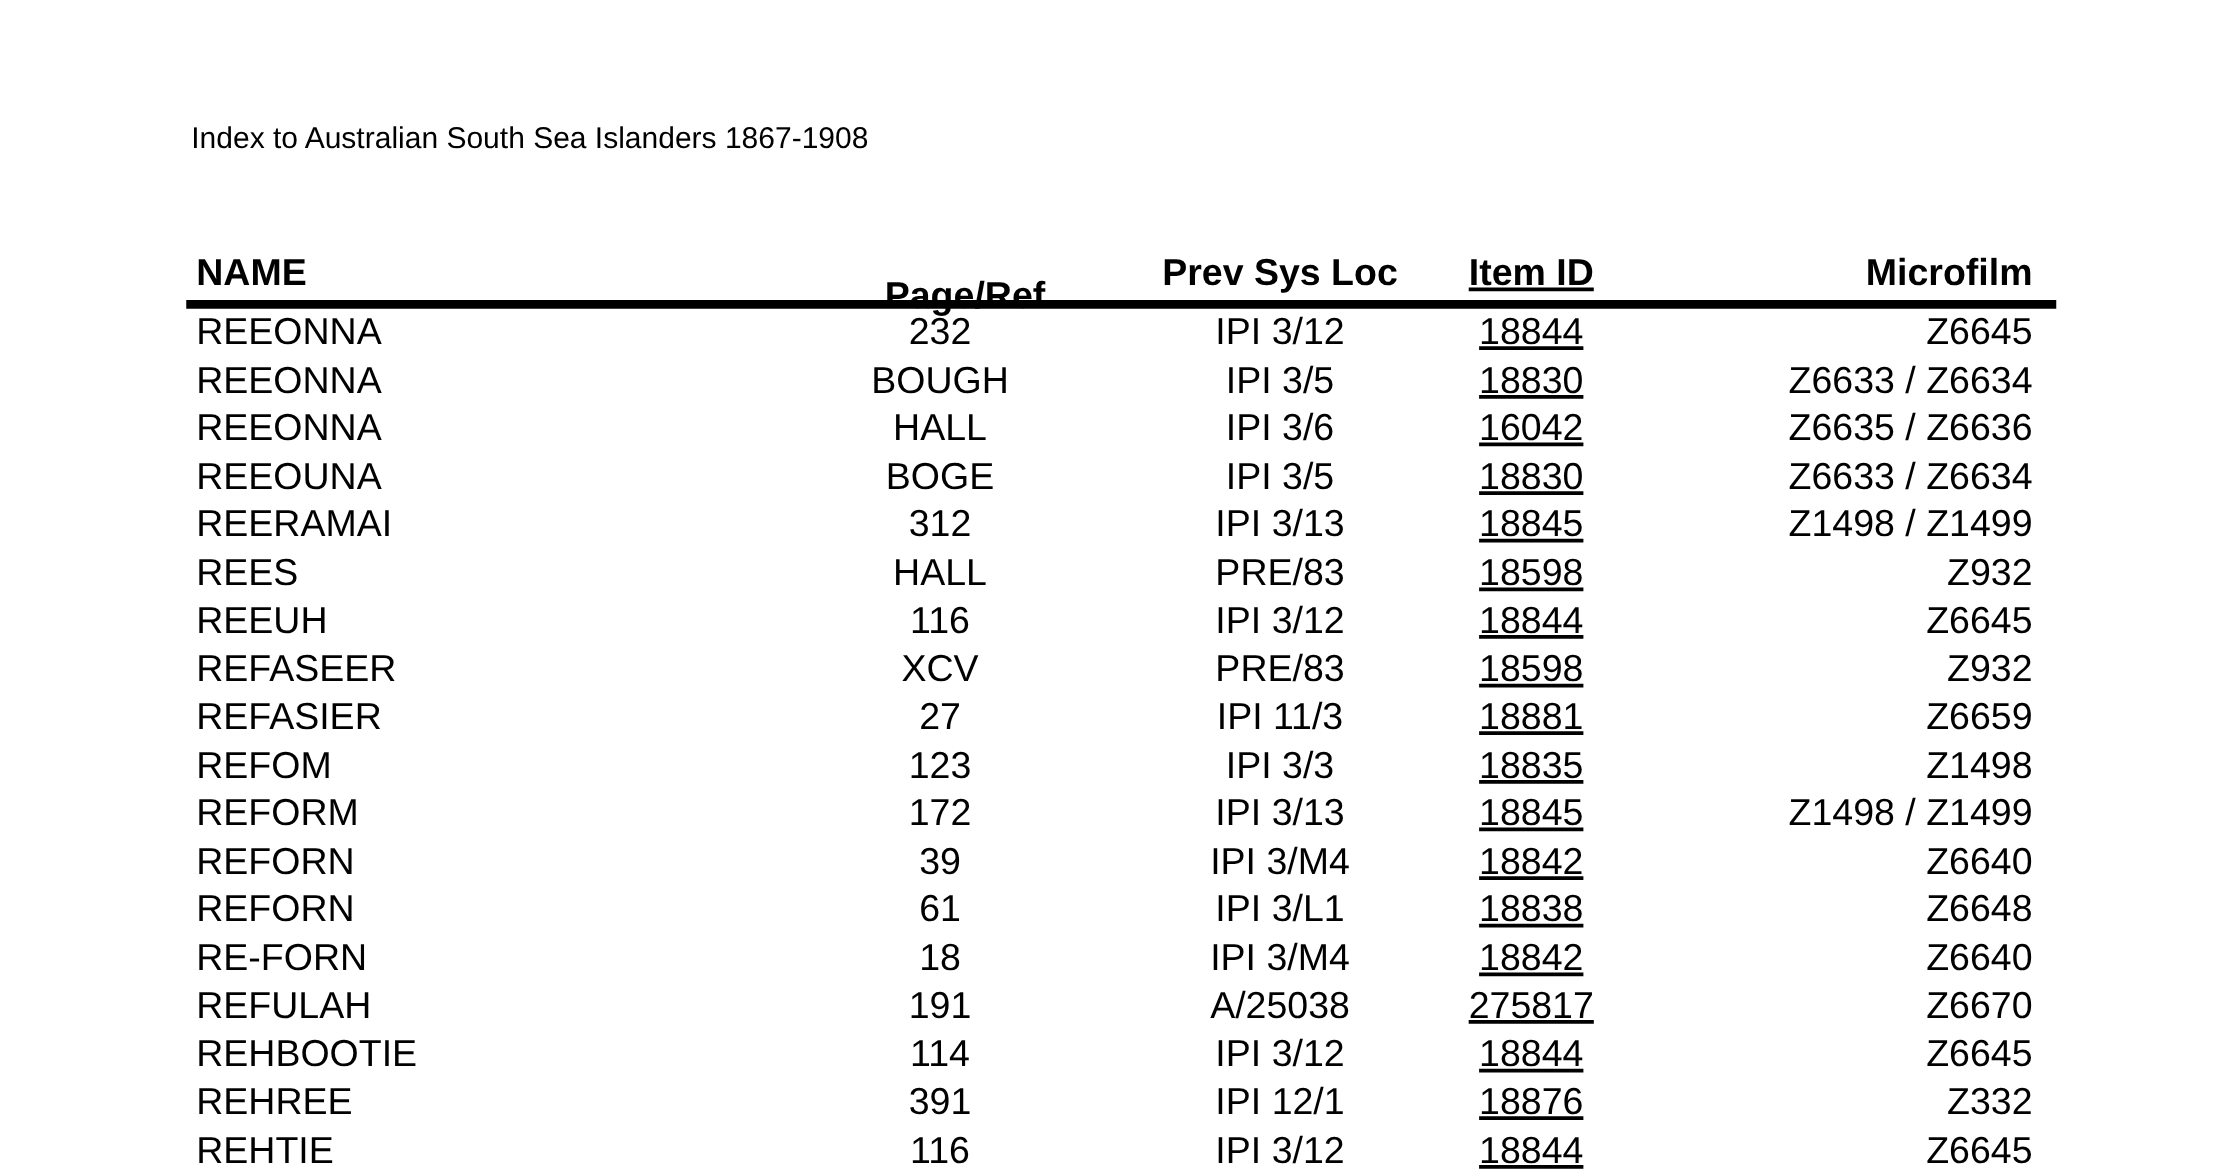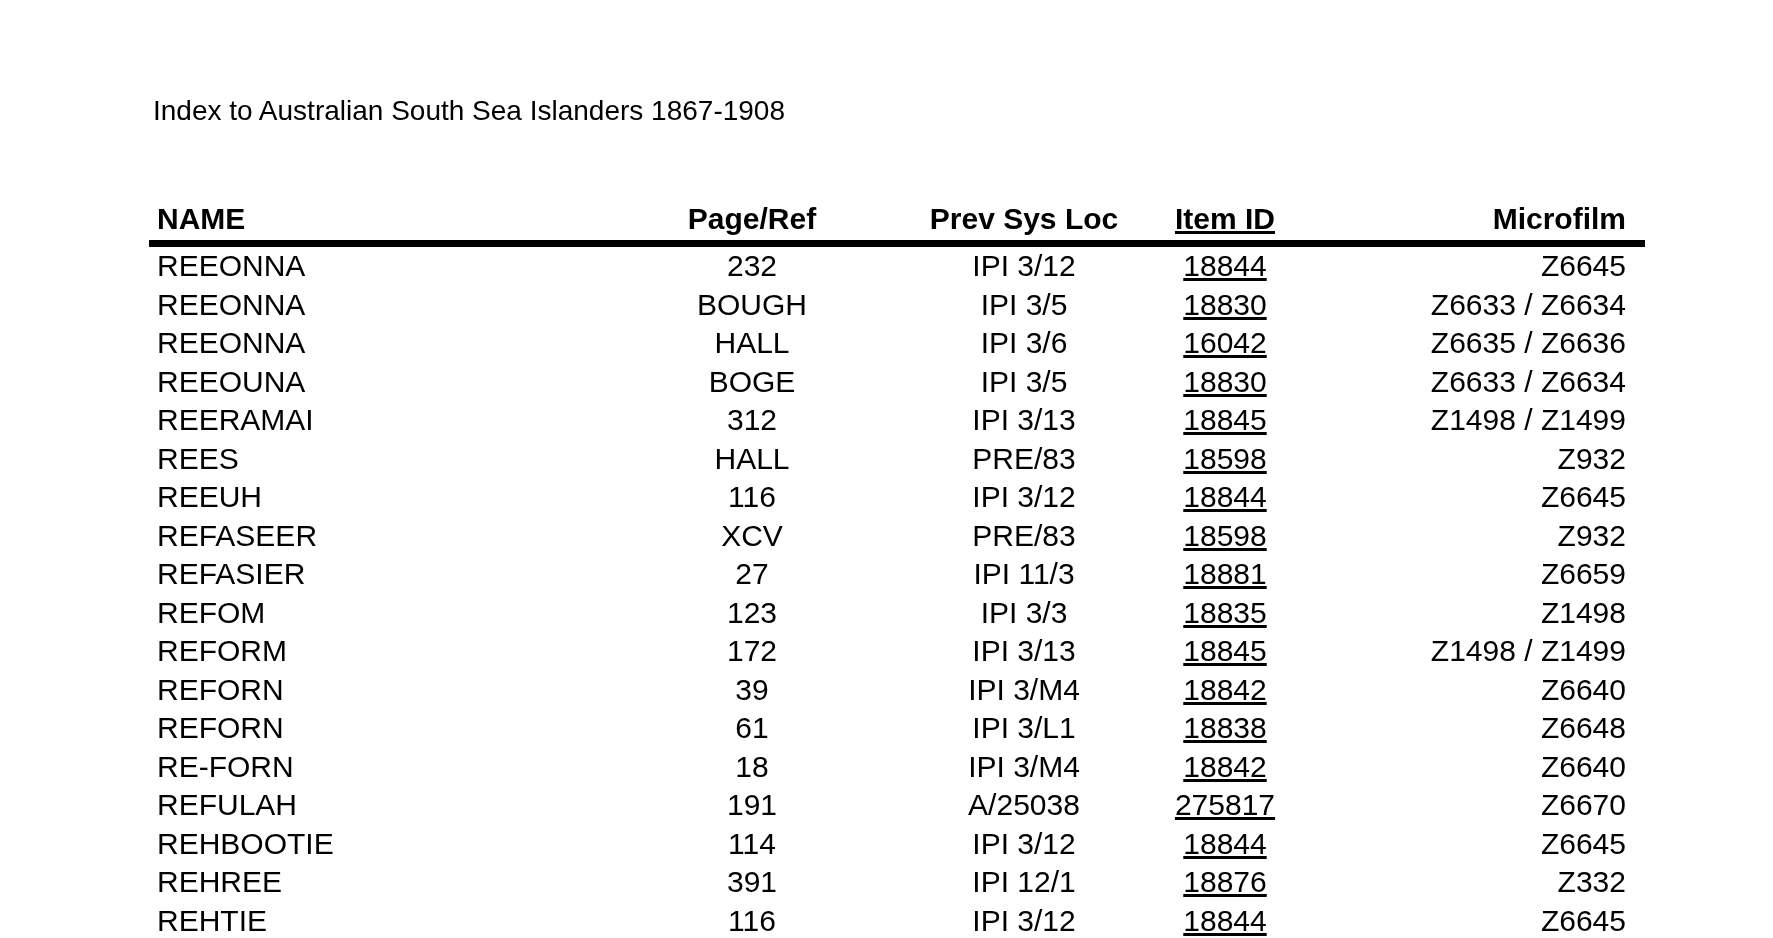--- a/index.html
+++ b/index.html
@@ -12,21 +12,21 @@
     height: 938px;
     position: relative;
     overflow: hidden;
     font-family: "Liberation Sans", sans-serif;
     color: #000000;
   }
   .doc-title {
     position: absolute;
     left: 153px;
     top: 95px;
-    font-size: 28px;
+    font-size: 24px;
     line-height: 32px;
     white-space: nowrap;
   }
   .table {
     position: absolute;
     left: 0;
     top: 200px;
     width: 1773px;
   }
   .row {
@@ -42,21 +42,21 @@
   }
   .cell {
     position: absolute;
     top: 0;
   }
   .c-name { left: 157px; }
   .c-page { left: 652px; width: 200px; text-align: center; }
   .c-prev { left: 924px; width: 200px; text-align: center; }
   .c-item { left: 1125px; width: 200px; text-align: center; text-decoration: underline; }
   .c-film { left: 1326px; width: 300px; text-align: right; }
-  .header-row .c-page { left: 652px; }
+  .header-row .c-page { left: 672px; margin-top: 18px; }
   .rule {
     position: absolute;
     left: 149px;
     top: 240px;
     width: 1496px;
     height: 7px;
     background: #000000;
   }
   .body-rows {
     position: absolute;

